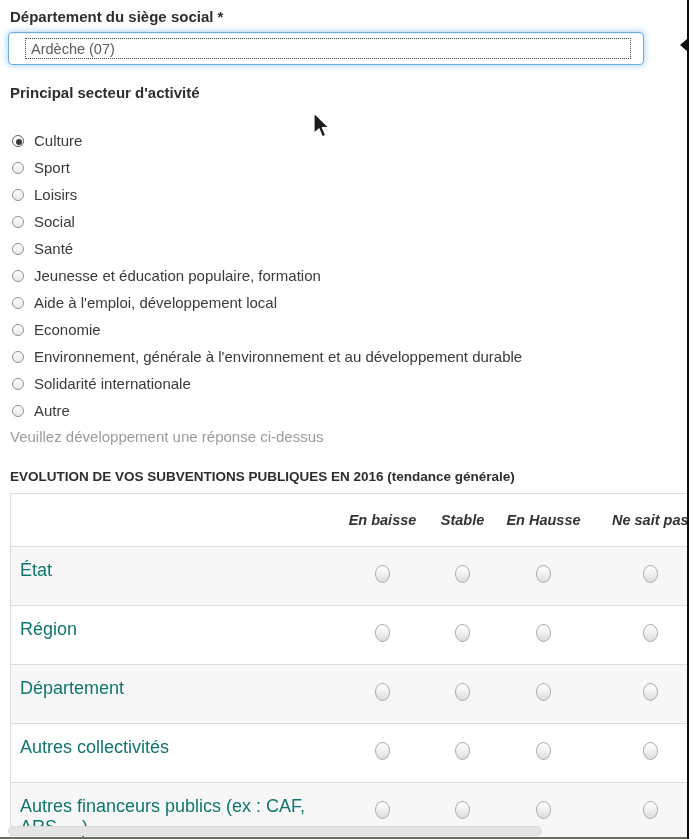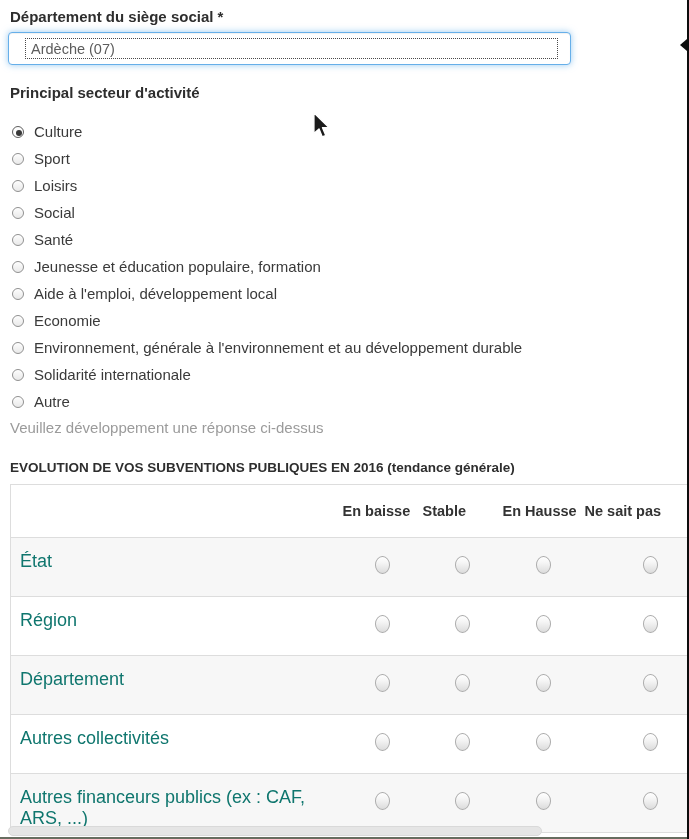--- a/index.html
+++ b/index.html
@@ -13,35 +13,35 @@
   }
   .page { padding: 8px 0 0 10px; }
 
   .field-label {
     font-size: 15px; font-weight: bold; color: #2e2e2e;
     line-height: 18px; margin: 0;
   }
 
   
   .select-field {
-    width: 563px; height: 33px; margin: 6px 0 0 -2px;
+    width: 636px; height: 33px; margin: 6px 0 0 -2px;
     border: 1px solid #66afe9; border-radius: 4px;
     background: #fff; position: relative;
     box-shadow: 0 0 7px rgba(102,175,233,.65), inset 0 1px 1px rgba(0,0,0,.06);
   }
   .select-value {
     position: absolute; left: 16px; right: 12px; top: 5px; bottom: 5px;
     border: 1px dotted #4a4a4a;
     font-size: 14.5px; color: #5c5c5c; line-height: 20px; padding: 0 0 0 5px;
     white-space: nowrap; overflow: hidden;
   }
 
   .sector-heading { margin-top: 19px; font-size: 15px; font-weight: bold; color: #2e2e2e; line-height: 18px; }
 
-  .options { margin-top: 16px; }
+  .options { margin-top: 25px; }
   .opt { height: 27px; display: flex; align-items: center; padding-left: 2px; cursor: default; }
   .radio {
     flex: none; width: 12px; height: 12px; border-radius: 50%;
     border: 1px solid #909090; position: relative;
     background: linear-gradient(180deg, #fdfdfd 0%, #e9e9e9 100%);
     box-shadow: inset 0 1px 1px rgba(255,255,255,.9);
     margin-right: 10px;
   }
   .radio.checked { border-color: #5e5e5e; background: #fcfcfc; }
   .radio.checked::after {
@@ -54,22 +54,22 @@
 
   .section-title { margin-top: 23px; font-size: 13.5px; font-weight: bold; color: #2e2e2e; line-height: 16px; }
 
   .table-wrap { margin-top: 8px; width: 679px; overflow: hidden; }
   table.grid {
     border-collapse: collapse; table-layout: fixed;
     width: 706px; border: 1px solid #ddd; background: #fff;
   }
   table.grid thead th {
     height: 53px; padding: 0; font-size: 14.5px; font-weight: bold;
-    color: #333; text-align: left; vertical-align: middle;
-    border-bottom: 1px solid #ddd; white-space: nowrap;
+    color: #333; text-align: center; vertical-align: middle;
+    border-bottom: 1px solid #ddd; white-space: nowrap; font-style: italic;
   }
   th.label-col { width: 332px; }
   table.grid thead th:nth-of-type(2) { width: 80px; }
   table.grid thead th:nth-of-type(3) { width: 80px; }
   table.grid thead th:nth-of-type(4) { width: 82px; margin-top: 21px; }
   table.grid thead th:nth-of-type(5) { width: 132px; }
   table.grid tbody tr { height: 59px; border-top: 1px solid #ddd; }
   table.grid tbody tr:nth-of-type(odd) { background: #f7f7f7; }
   td.row-label {
     vertical-align: top; padding: 13px 8px 0 9px;

